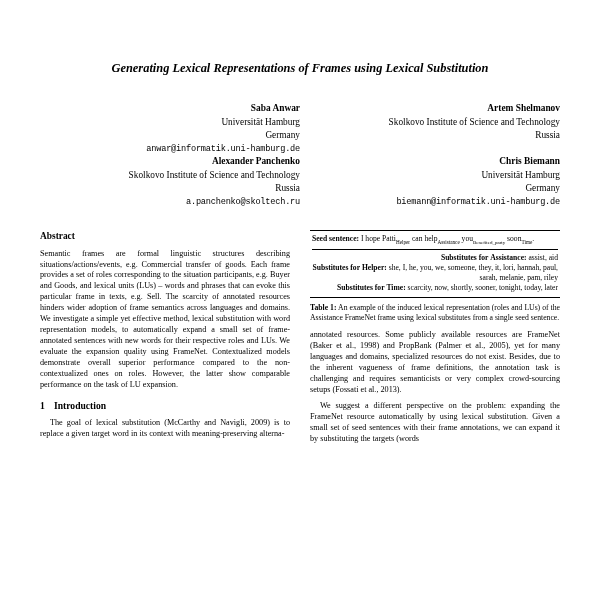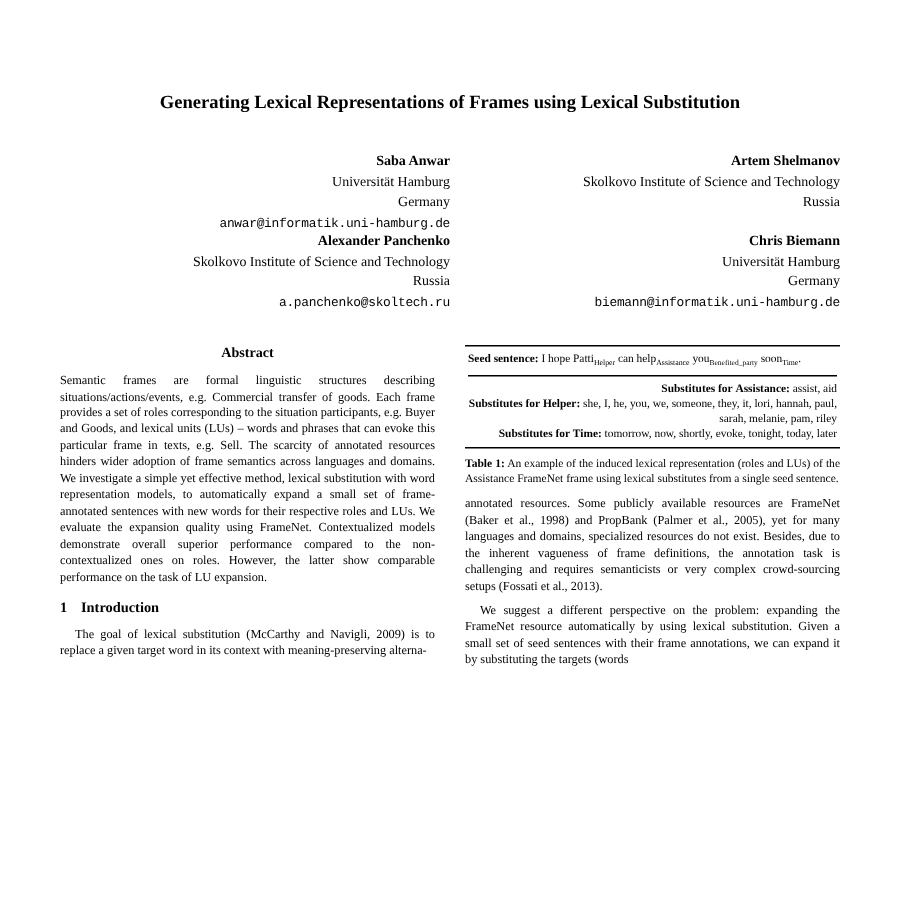--- a/index.html
+++ b/index.html
@@ -20,20 +20,21 @@
     height: 600px;
     padding: 0;
     box-sizing: border-box;
   }
   .title {
     text-align: center;
     font-size: 12.4px;
     font-weight: bold;
     margin: 60px 52px 0 52px;
     line-height: 1.3;
+    font-style: italic;
   }
   .authors {
     margin: 26px 40px 0 40px;
   }
   .author-row {
     display: flex;
     justify-content: space-between;
   }
   .author-row + .author-row {
   }
@@ -57,21 +58,20 @@
     margin: 22px 40px 0 40px;
     gap: 20px;
   }
   .col {
     width: 252px;
     font-size: 8.2px;
     line-height: 1.33;
     text-align: justify;
   }
   .section-head {
-    text-align: center;
     font-weight: bold;
     font-size: 9.4px;
     margin: 0 0 6px 0;
   }
   .sec-num-head {
     font-weight: bold;
     font-size: 9.6px;
     margin: 10px 0 5px 0;
     text-align: left;
   }
@@ -176,21 +176,21 @@
           <span>assist, aid</span>
         </div>
         <div class="row">
           <span class="bold">Substitutes for</span>
           <span class="bold">Helper</span><span class="bold">:</span>
           <span>she, I, he, you, we, someone, they, it, lori, hannah, paul, sarah, melanie, pam, riley</span>
         </div>
         <div class="row">
           <span class="bold">Substitutes for</span>
           <span class="bold">Time</span><span class="bold">:</span>
-          <span>tomorrow, now, shortly, evoke, tonight, today, later</span>
+          <span>scarcity, now, shortly, sooner, tonight, today, later</span>
         </div>
       </div>
 
       <div class="caption">
         <span class="bold">Table 1:</span><span> An example of the induced lexical representation (roles and LUs) of the Assistance FrameNet frame using lexical substitutes from a single seed sentence.</span>
       </div>
 
       <p class="noindent">annotated resources. Some publicly available resources are FrameNet (Baker et al., 1998) and PropBank (Palmer et al., 2005), yet for many languages and domains, specialized resources do not exist. Besides, due to the inherent vagueness of frame definitions, the annotation task is challenging and requires semanticists or very complex crowd-sourcing setups (Fossati et al., 2013).</p>
       <p>We suggest a different perspective on the problem: expanding the FrameNet resource automatically by using lexical substitution. Given a small set of seed sentences with their frame annotations, we can expand it by substituting the targets (words</p>
     </div>

